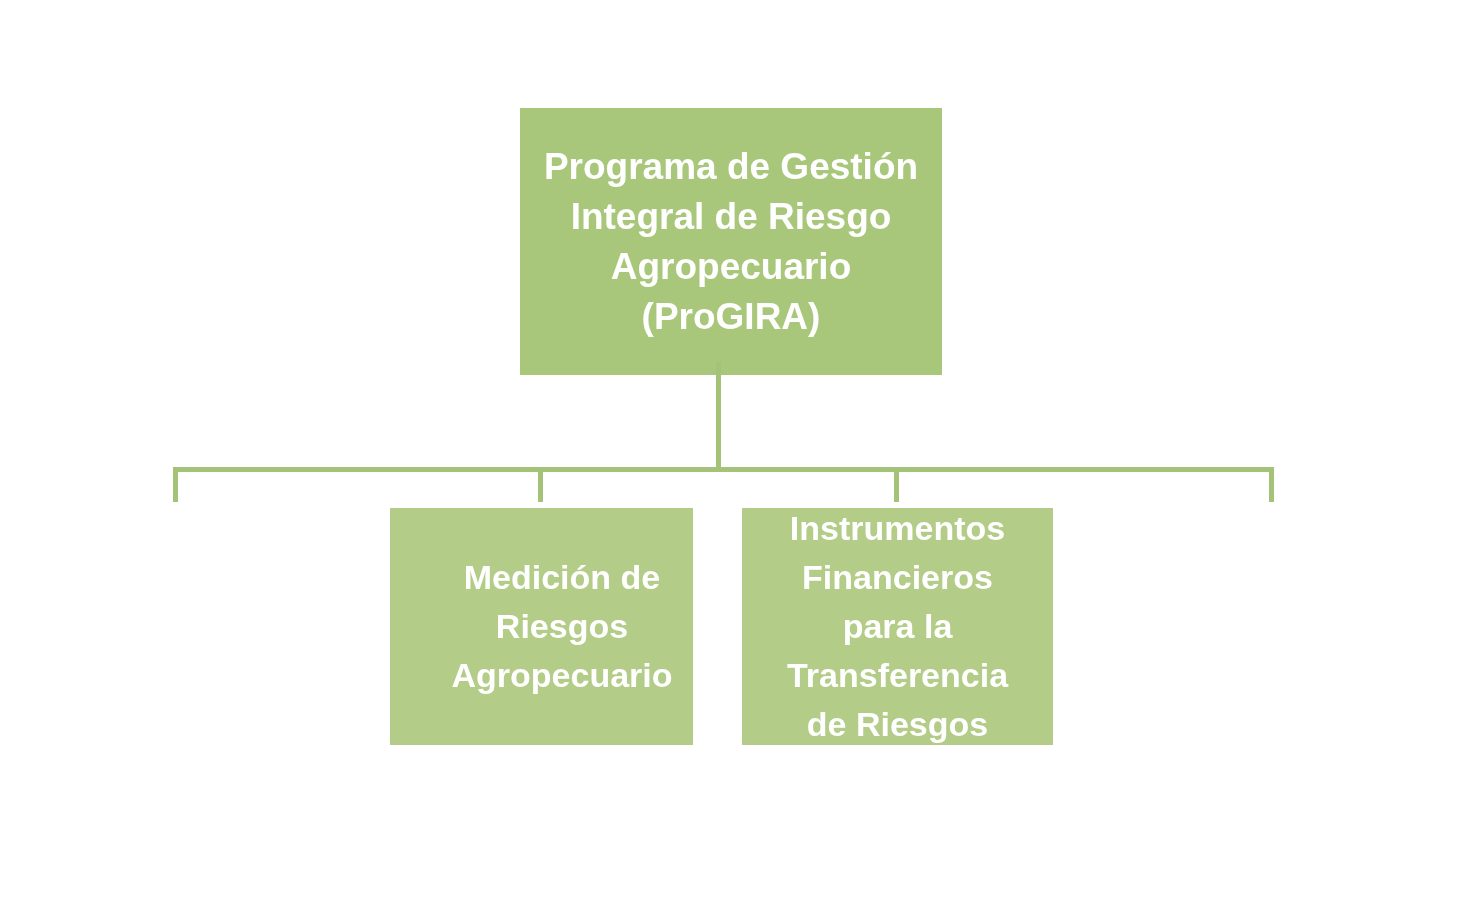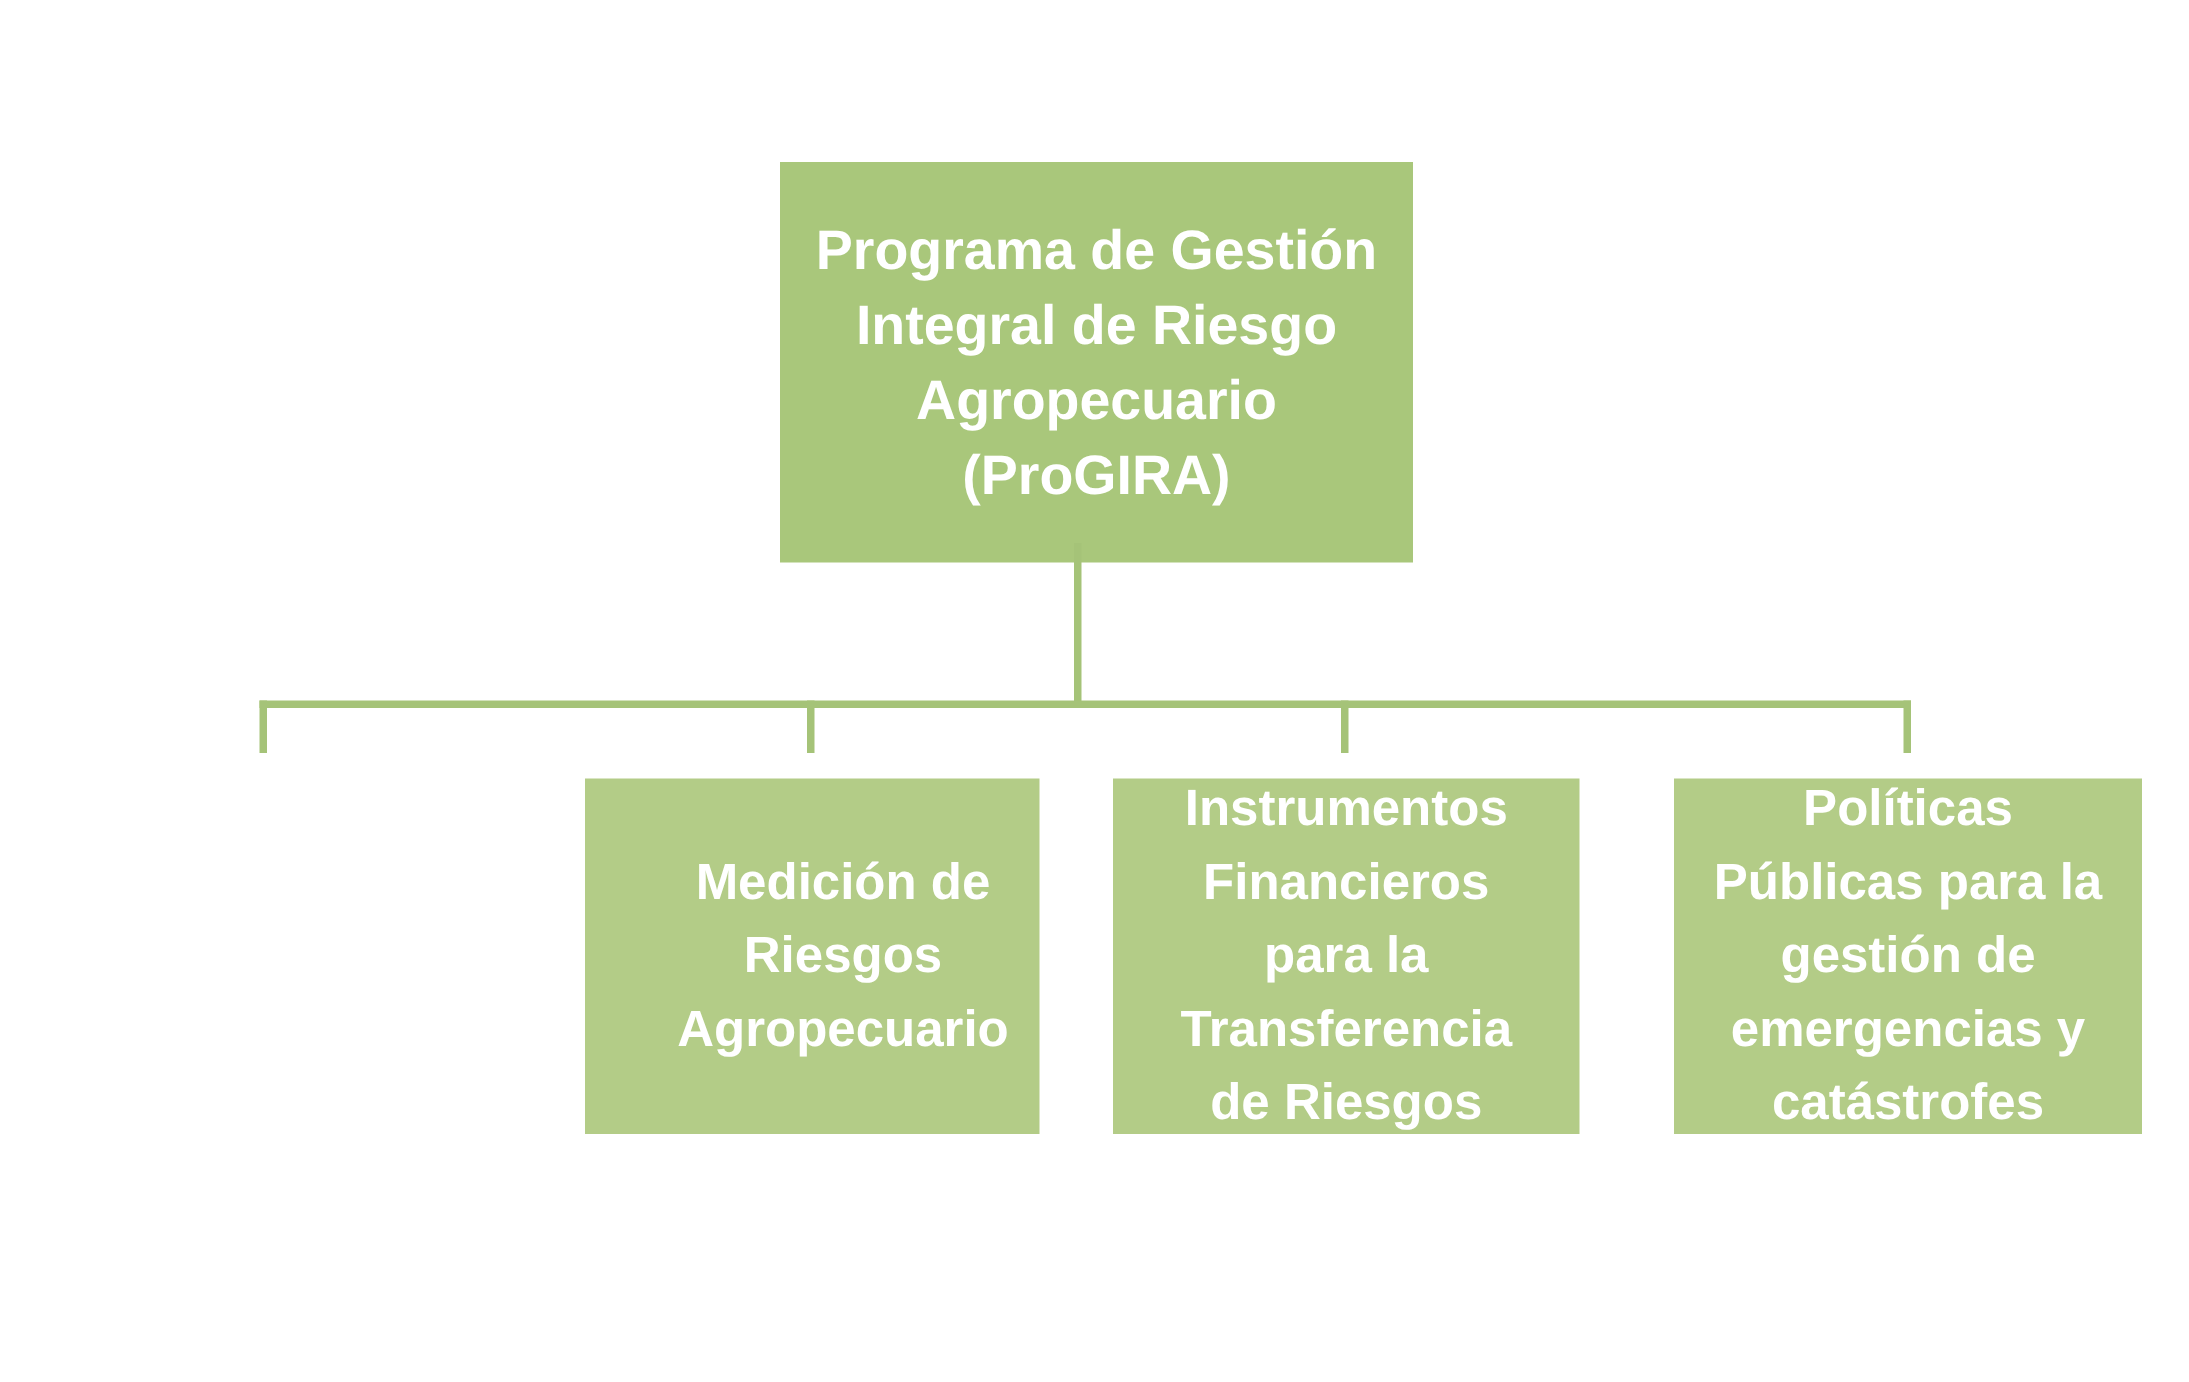--- a/index.html
+++ b/index.html
@@ -35,21 +35,21 @@
     width: 422px;
     height: 267px;
     background: var(--root-fill, #a9c77b);
     margin-left: 12px;
   }
   .root-node .node-label {
     font-size: 37px;
     line-height: 50px;
   }
   .child-node {
-    top: 519px;
+    top: 508px;
     height: 237px;
     background: var(--child-fill, #b3cc87);
   }
   .child-node .node-label {
     font-size: 34px;
     line-height: 49px;
   }
   .child-1 { left: 23px;   width: 305px; }
   .child-2 { left: 390px;  width: 303px; padding-left: 41px; }
   .child-3 { left: 742px;  width: 311px; }
@@ -108,21 +108,14 @@
   </div>
 
   <div class="node child-node child-3">
     <span class="node-label">Instrumentos
 Financieros
 para la
 Transferencia
 de Riesgos</span>
   </div>
 
-  <div class="node child-node child-4">
-    <span class="node-label">Políticas
-Públicas para la
-gestión de
-emergencias y
-catástrofes</span>
-  </div>
 
 </div>
 
 </body></html>

